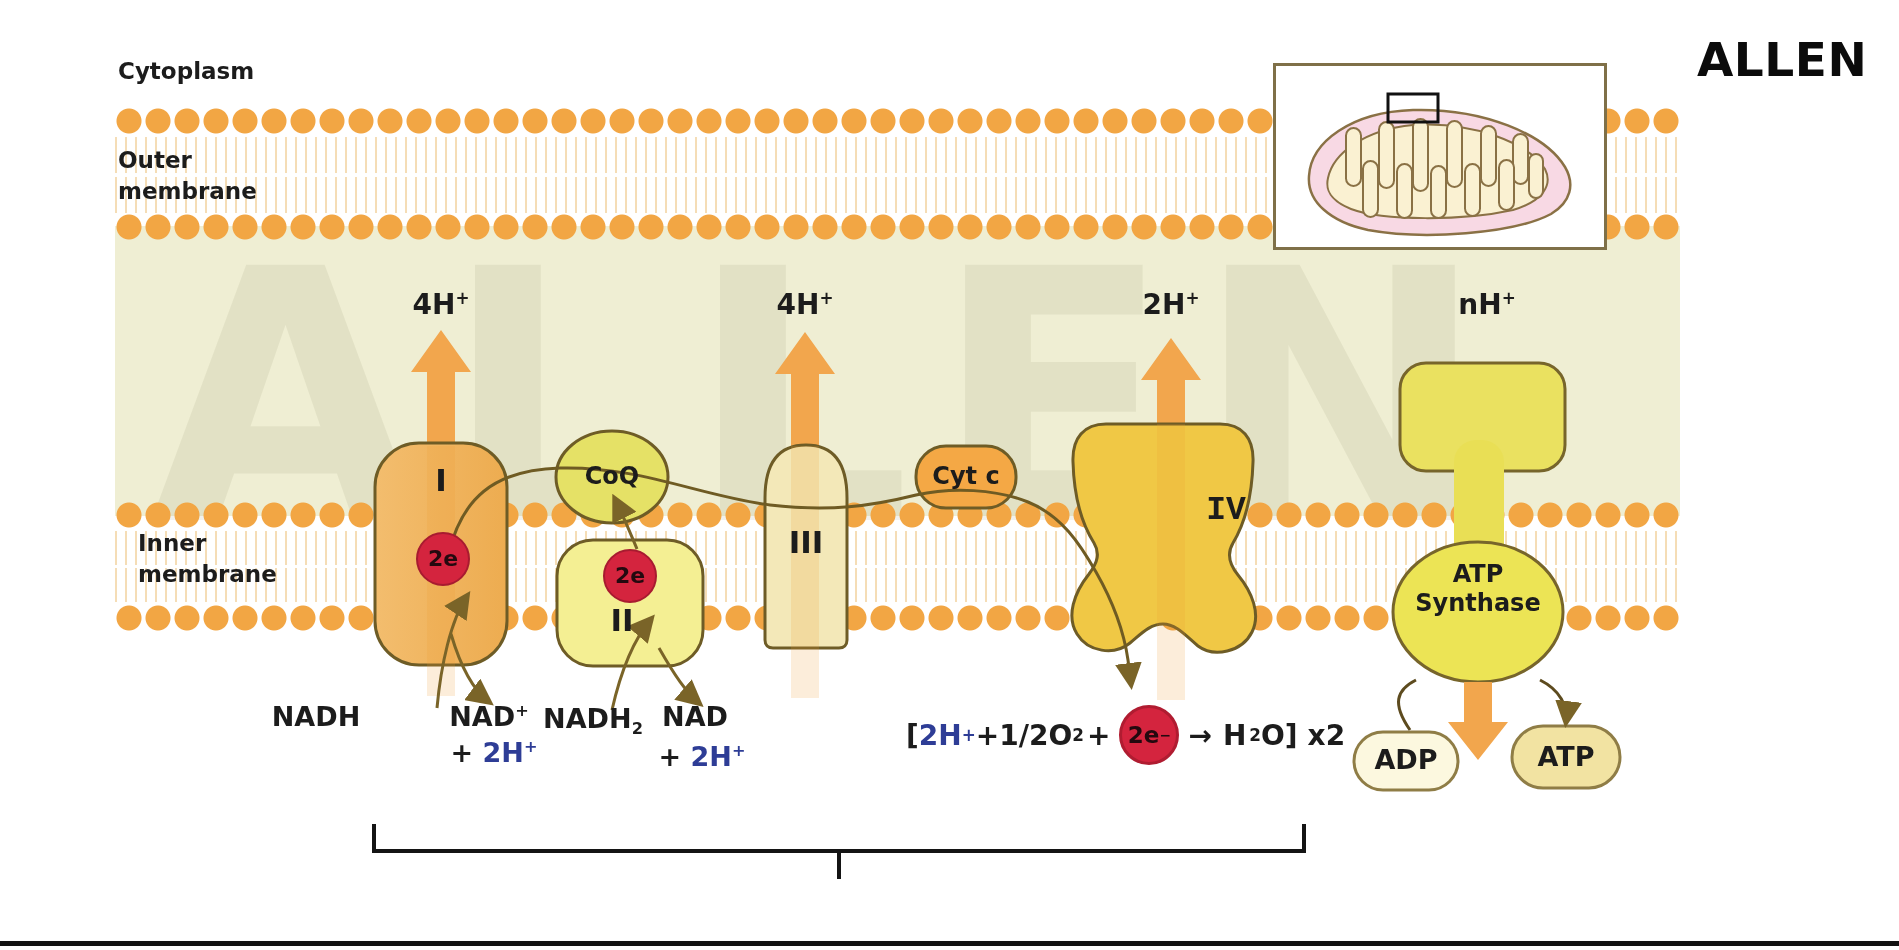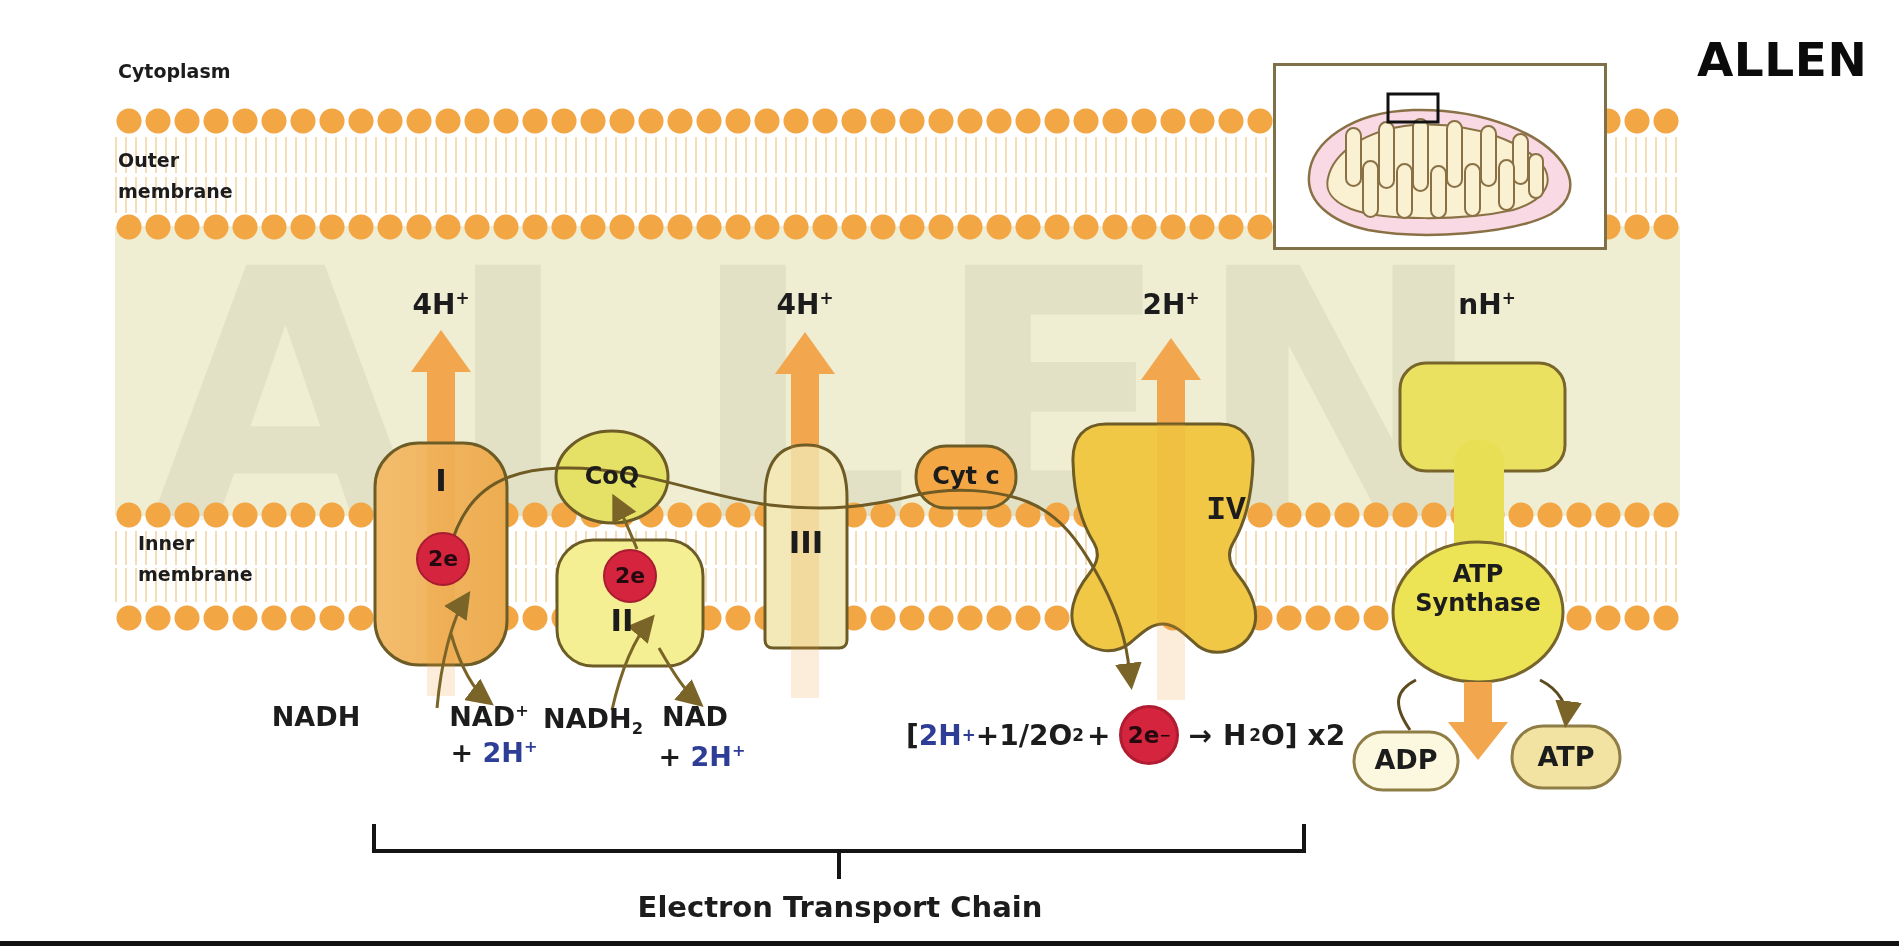--- a/index.html
+++ b/index.html
@@ -20,21 +20,21 @@
     background-image:radial-gradient(circle 13px at 14px 13px,#f2a644 12px,rgba(0,0,0,0) 13px);
     background-size:29px 27px; background-repeat:repeat-x;
   }
   .tails{
     background-image:repeating-linear-gradient(to right,#f5ddb6 0 2.5px,rgba(0,0,0,0) 2.5px 10px);
   }
   .watermark{
     font-weight:800; font-size:350px; letter-spacing:22px;
     color:rgba(116,116,80,0.10); white-space:nowrap; user-select:none;
   }
-  .region{font-size:19px; line-height:31px;}
+  .region{font-size:23px; line-height:31px;}
   .region span{display:block;}
   .proton{font-size:28px;}
   .romannum{font-size:31px;}
   .carriername{font-size:24px;}
   .twoe{font-size:22px;}
   .nadrow{font-size:27px;}
   .reaction{
     display:flex; align-items:center; font-size:28px; font-weight:bold; color:#1c1c1c;
     white-space:nowrap;
   }
@@ -216,19 +216,18 @@
     <span class="gap">→</span>
     <span class="gap" style="margin-left:8px;">H</span>
       <sub>2</sub>
       <span>O]</span>
     <span style="margin-left:10px;">x2</span>
   </div>
 
   <div class="abs lbl pill-label ctr" style="left:1406px; top:744px;">ADP</div>
   <div class="abs lbl pill-label ctr" style="left:1566px; top:741px;">ATP</div>
 
-  <div class="abs lbl caption ctr" style="left:840px; top:890px;">Electron Transport Chain</div>
 
   <div class="abs logo" style="left:1697px; top:32px;">ALLEN</div>
 
   <div class="abs bottomrule" style="left:0; top:941px; width:1899px; height:5px;"></div>
 
 </div>
 
 </body></html>

